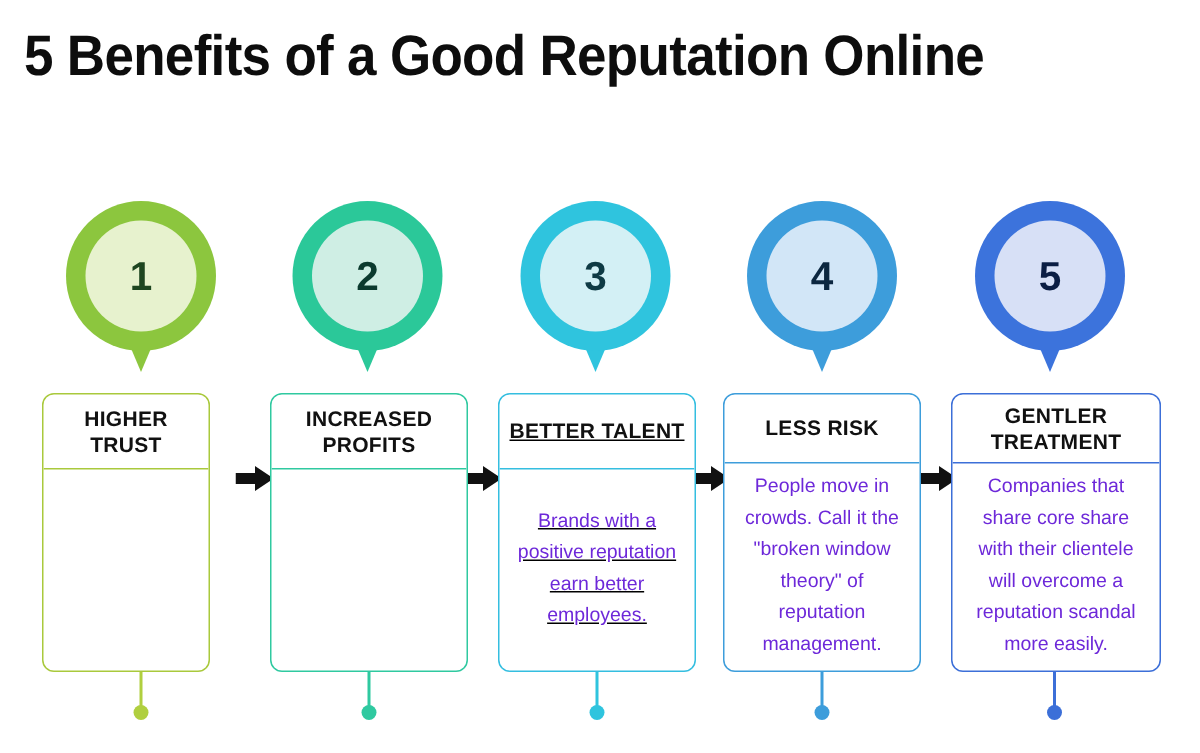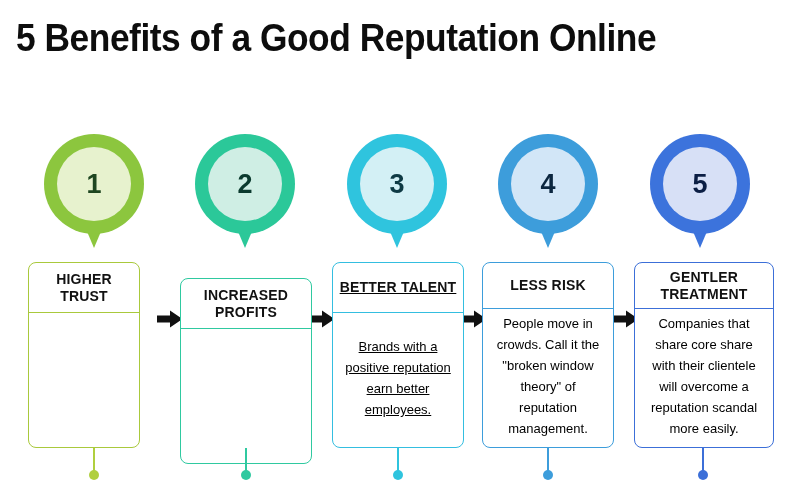--- a/index.html
+++ b/index.html
@@ -127,21 +127,21 @@
   }
   .card-body {
     flex: 1;
     display: flex;
     align-items: center;
     justify-content: center;
     padding: 4px 8px 8px 8px;
     text-align: center;
     font-size: 13px;
     line-height: 21px;
-    color: #000000;
+    color: #6d28d9;
   }
 
   
   .stem {
     position: absolute;
     top: 448px;
     width: 2px;
     height: 28px;
   }
   .stem-dot {
@@ -211,21 +211,21 @@
         </svg>
       </div>
     </div>
 
   <div id="dynamic-layer">
       <div class="card" style="left: 28px; width: 112px; border-color: rgb(169, 201, 60);">
         <div class="card-head" style="border-bottom-color: rgb(169, 201, 60);">HIGHER TRUST</div>
       </div>
       <div class="stem" style="left: 93px; background: rgb(176, 207, 63);"></div>
       <div class="stem-dot" style="left: 89px; background: rgb(176, 207, 63);"></div>
-      <div class="card" style="left: 180px; width: 132px; border-color: rgb(47, 201, 160); margin-top: 16px;">
+      <div class="card" style="left: 180px; width: 132px; border-color: rgb(47, 201, 160);">
         <div class="card-head" style="border-bottom-color: rgb(47, 201, 160);">INCREASED PROFITS</div>
       </div>
       <div class="stem" style="left: 245px; background: rgb(47, 201, 160);"></div>
       <div class="stem-dot" style="left: 241px; background: rgb(47, 201, 160);"></div>
       <div class="card" style="left: 332px; width: 132px; border-color: rgb(52, 190, 224); text-decoration: underline;">
         <div class="card-head" style="border-bottom-color: rgb(52, 190, 224);">BETTER TALENT</div>
         <div class="card-body">Brands with a positive reputation earn better employees.</div>
       </div>
       <div class="stem" style="left: 397px; background: rgb(47, 196, 222);"></div>
       <div class="stem-dot" style="left: 393px; background: rgb(47, 196, 222);"></div>

